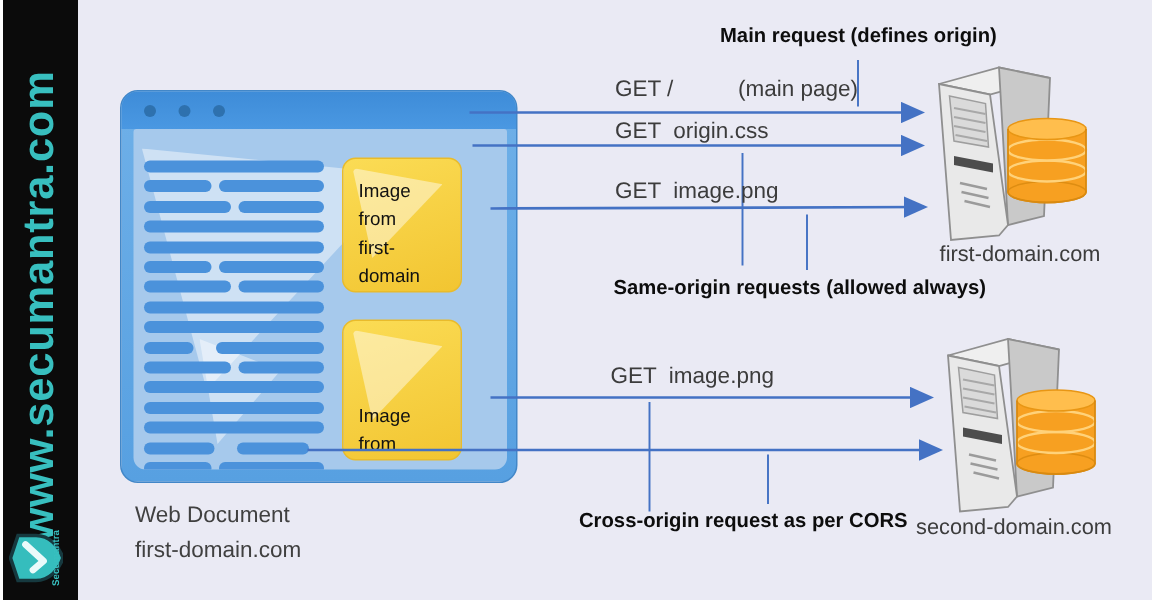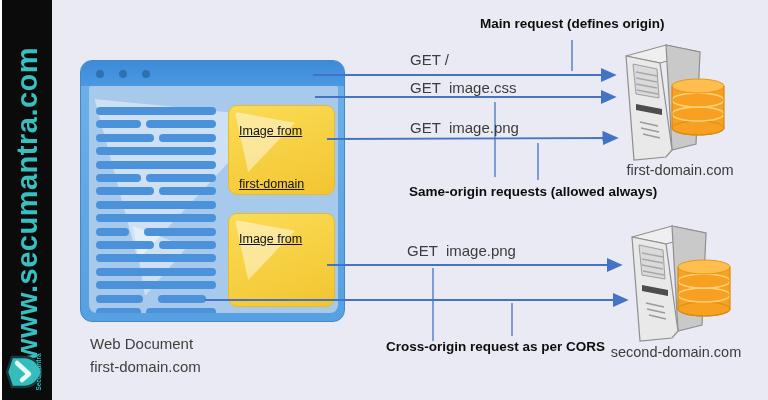--- a/index.html
+++ b/index.html
@@ -24,23 +24,23 @@
   .dot { position:absolute; top:9px; width:8px; height:8px; border-radius:50%; background:#2E71AE; }
   .dot.d1{ left:15px; } .dot.d2{ left:38px; } .dot.d3{ left:61px; }
   .content { position:absolute; left:8px; top:25px; width:249px; height:227px;
              background:#A6C9EC; border-radius:2px 2px 8px 8px; overflow:hidden; }
   .wedge { position:absolute; background:rgba(255,255,255,0.45); }
   .wedge.w1 { left:2px; top:6px; width:180px; height:175px; clip-path:polygon(2% 4%, 100% 14%, 26% 96%); }
   .wedge.w2 { left:38px; top:140px; width:60px; height:70px; clip-path:polygon(10% 0, 100% 30%, 30% 100%); }
   .bar { position:absolute; height:8px; border-radius:4px; background:#4B92DB; }
 
   
-  .imgbox { position:absolute; left:228px; width:107px; background:linear-gradient(160deg,#FBDC55,#F2C531);
+  .imgbox { position:absolute; left:228px; width:80px; background:linear-gradient(160deg,#FBDC55,#F2C531);
             border:1px solid #E9BB2B; border-radius:9px; color:#111; font-size:12.5px; line-height:19px;
-            display:flex; flex-direction:column; justify-content:space-between; padding:16px 6px 0 10px;text-decoration:underline; }
+            display:flex; flex-direction:column; justify-content:flex-end; padding:16px 6px 0 10px; }
   .imgbox .hl { position:absolute; left:6px; top:6px; width:60px; height:60px;
                 background:rgba(255,255,255,0.45); clip-path:polygon(0 0, 100% 18%, 22% 100%); border-radius:4px; }
   .imgbox div { position:relative; }
   .box1 { top:105px; height:90px; }
   .box2 { top:213px; height:94px; }
 
   
   .caption { position:absolute; left:90px; top:332px; width:215px; text-align:left;
              color:#404040; font-size:15px; line-height:23px; }
   .lbl { position:absolute; white-space:pre;padding-left:42px; }
@@ -184,20 +184,21 @@
           <ellipse cx="78" cy="64" rx="26" ry="7" fill="#F7A021" stroke="#FFD27A" stroke-width="1.6"></ellipse>
           <ellipse cx="78" cy="50" rx="26" ry="7" fill="#FFBE4D" stroke="#E89614" stroke-width="1"></ellipse>
           <path d="M52,50 v42 a26,7 0 0 0 52,0 v-42" fill="none" stroke="#D98A10" stroke-width="1.2"></path>
         </g>
       </g>
     </defs>
   </svg>
 
   <div class="lbl bold lbl-main-request">Main request (defines origin)</div>
   <div class="lbl get  lbl-get-main">GET /</div>
-  <div class="lbl get  lbl-get-layout">GET  image.css</div>
+  <div class="lbl get  lbl-main-page">(main page)</div>
+  <div class="lbl get  lbl-get-layout">GET  origin.css</div>
   <div class="lbl get  lbl-get-image1">GET  image.png</div>
   <div class="lbl bold lbl-same-origin">Same-origin requests (allowed always)</div>
   <div class="lbl get  lbl-get-image2">GET  image.png</div>
   <div class="lbl bold lbl-cross-origin">Cross-origin request as per CORS</div>
   <div class="server-label s1">first-domain.com</div>
   <div class="server-label s2">second-domain.com</div>
 </div>
 
 </body></html>

